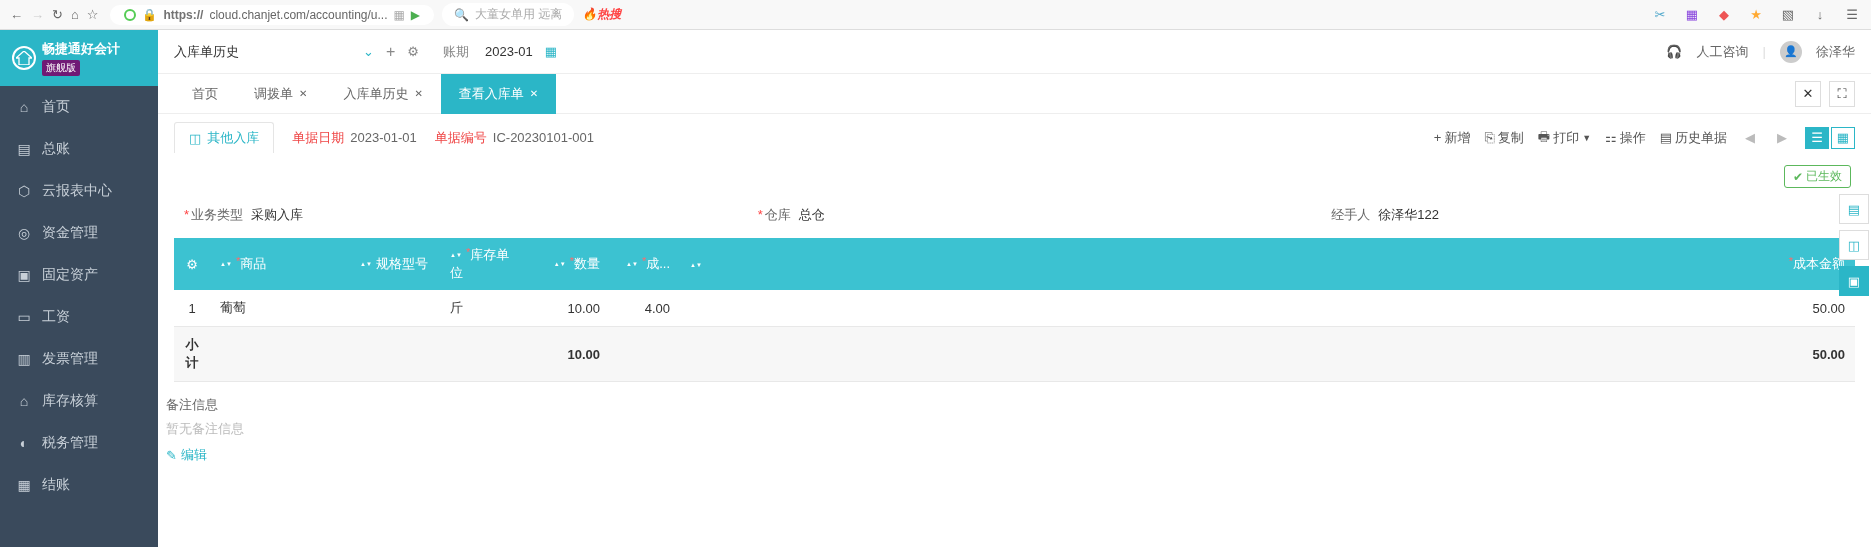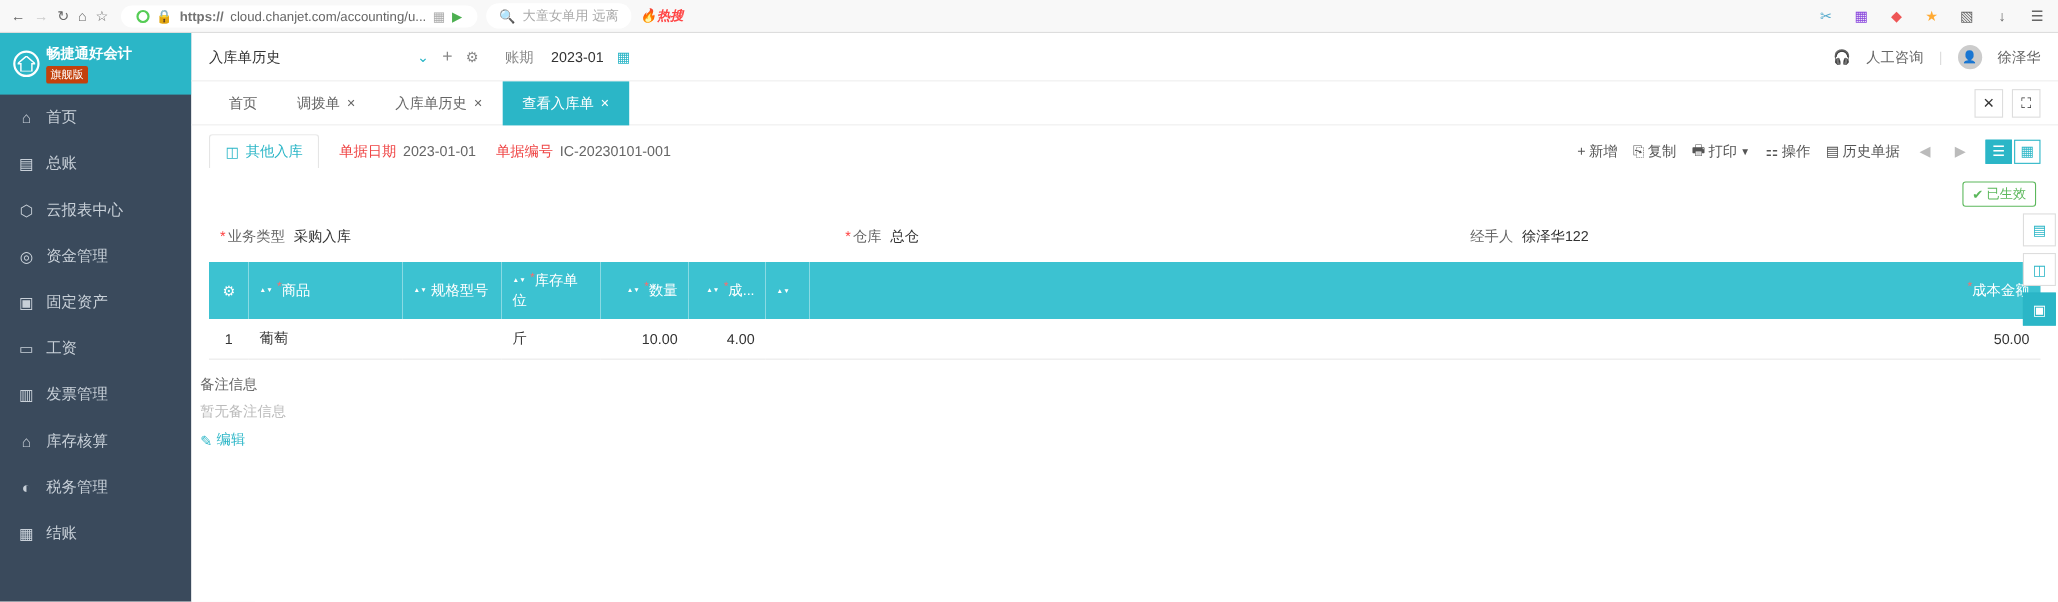--- a/index.html
+++ b/index.html
@@ -10,26 +10,26 @@
     .browser-bar .url-area { flex: 1; display: flex; align-items: center; gap: 8px; }
     .url-box { background: #fff; border-radius: 14px; padding: 3px 14px; color: #999; font-size: 12px; display: flex; align-items: center; gap: 6px; }
     .green-text { color: #737373; font-weight: bold; }
     .search-box { background: #fff; border-radius: 14px; padding: 3px 12px; color: #aaa; font-size: 12px; display: flex; align-items: center; gap: 6px; }
     .hot-badge { color: #ff4444; font-weight: bold; font-style: italic; font-size: 12px; }
     .browser-icons { display: flex; gap: 14px; align-items: center; }
     .bicon { width: 18px; height: 18px; display: flex; align-items: center; justify-content: center; }
     
     .app-container { display: flex; height: calc(100vh - 30px); background: #fff; }
     
-    .sidebar { width: 174px; background: #3a4a5c; color: #c8d0d8; display: flex; flex-direction: column; }
+    .sidebar { width: 158px; background: #3a4a5c; color: #c8d0d8; display: flex; flex-direction: column; }
     .sidebar-brand { background: #2bb6c7; color: #fff; padding: 10px 12px; display: flex; align-items: center; gap: 6px; }
     .brand-logo { width: 24px; height: 24px; border: 2px solid #fff; border-radius: 50%; display: flex; align-items: center; justify-content: center; font-size: 12px; }
     .brand-text { display: flex; flex-direction: column; }
     .brand-title { font-size: 13px; font-weight: bold; }
-    .brand-sub { font-size: 10px; background: #c2410c; padding: 1px 4px; border-radius: 2px; width: fit-content; margin-top: 2px; }
+    .brand-sub { font-size: 10px; background: #701a75; padding: 1px 4px; border-radius: 2px; width: fit-content; margin-top: 2px; }
     .nav-item { padding: 12px 16px; display: flex; align-items: center; gap: 10px; cursor: pointer; font-size: 14px; }
     .nav-icon { width: 16px; height: 16px; display: flex; align-items: center; justify-content: center; }
     
     .main { flex: 1; display: flex; flex-direction: column; background: #fff; position: relative; }
     
     .top-bar { height: 44px; display: flex; align-items: center; padding: 0 16px; border-bottom: 1px solid #eee; gap: 12px; }
     .org-select { display: flex; align-items: center; gap: 8px; min-width: 200px; }
     .chevron { color: #2bb6c7; }
     .period-label { color: #888; margin-left: 12px; }
     .period-value { color: #333; margin-left: 4px; }
@@ -292,20 +292,30 @@
           <tr>
             <td class="center">1</td>
             <td>葡萄</td>
             <td></td>
             <td>斤</td>
             <td class="right">10.00</td>
             <td class="right">4.00</td>
             <td></td>
             <td class="right">50.00</td>
           </tr>
+          <tr class="subtotal">
+            <td class="center">小计</td>
+            <td></td>
+              <td></td>
+              <td></td>
+            <td class="right">10.00</td>
+            <td></td>
+              <td></td>
+            <td class="right">50.00</td>
+          </tr>
         </tbody>
       </table>
 
       <div class="remark-section">
         <div class="remark-title">备注信息</div>
         <div class="remark-empty">暂无备注信息</div>
         <div class="edit-link">
           <span>✎</span>
           <span>编辑</span>
         </div>

